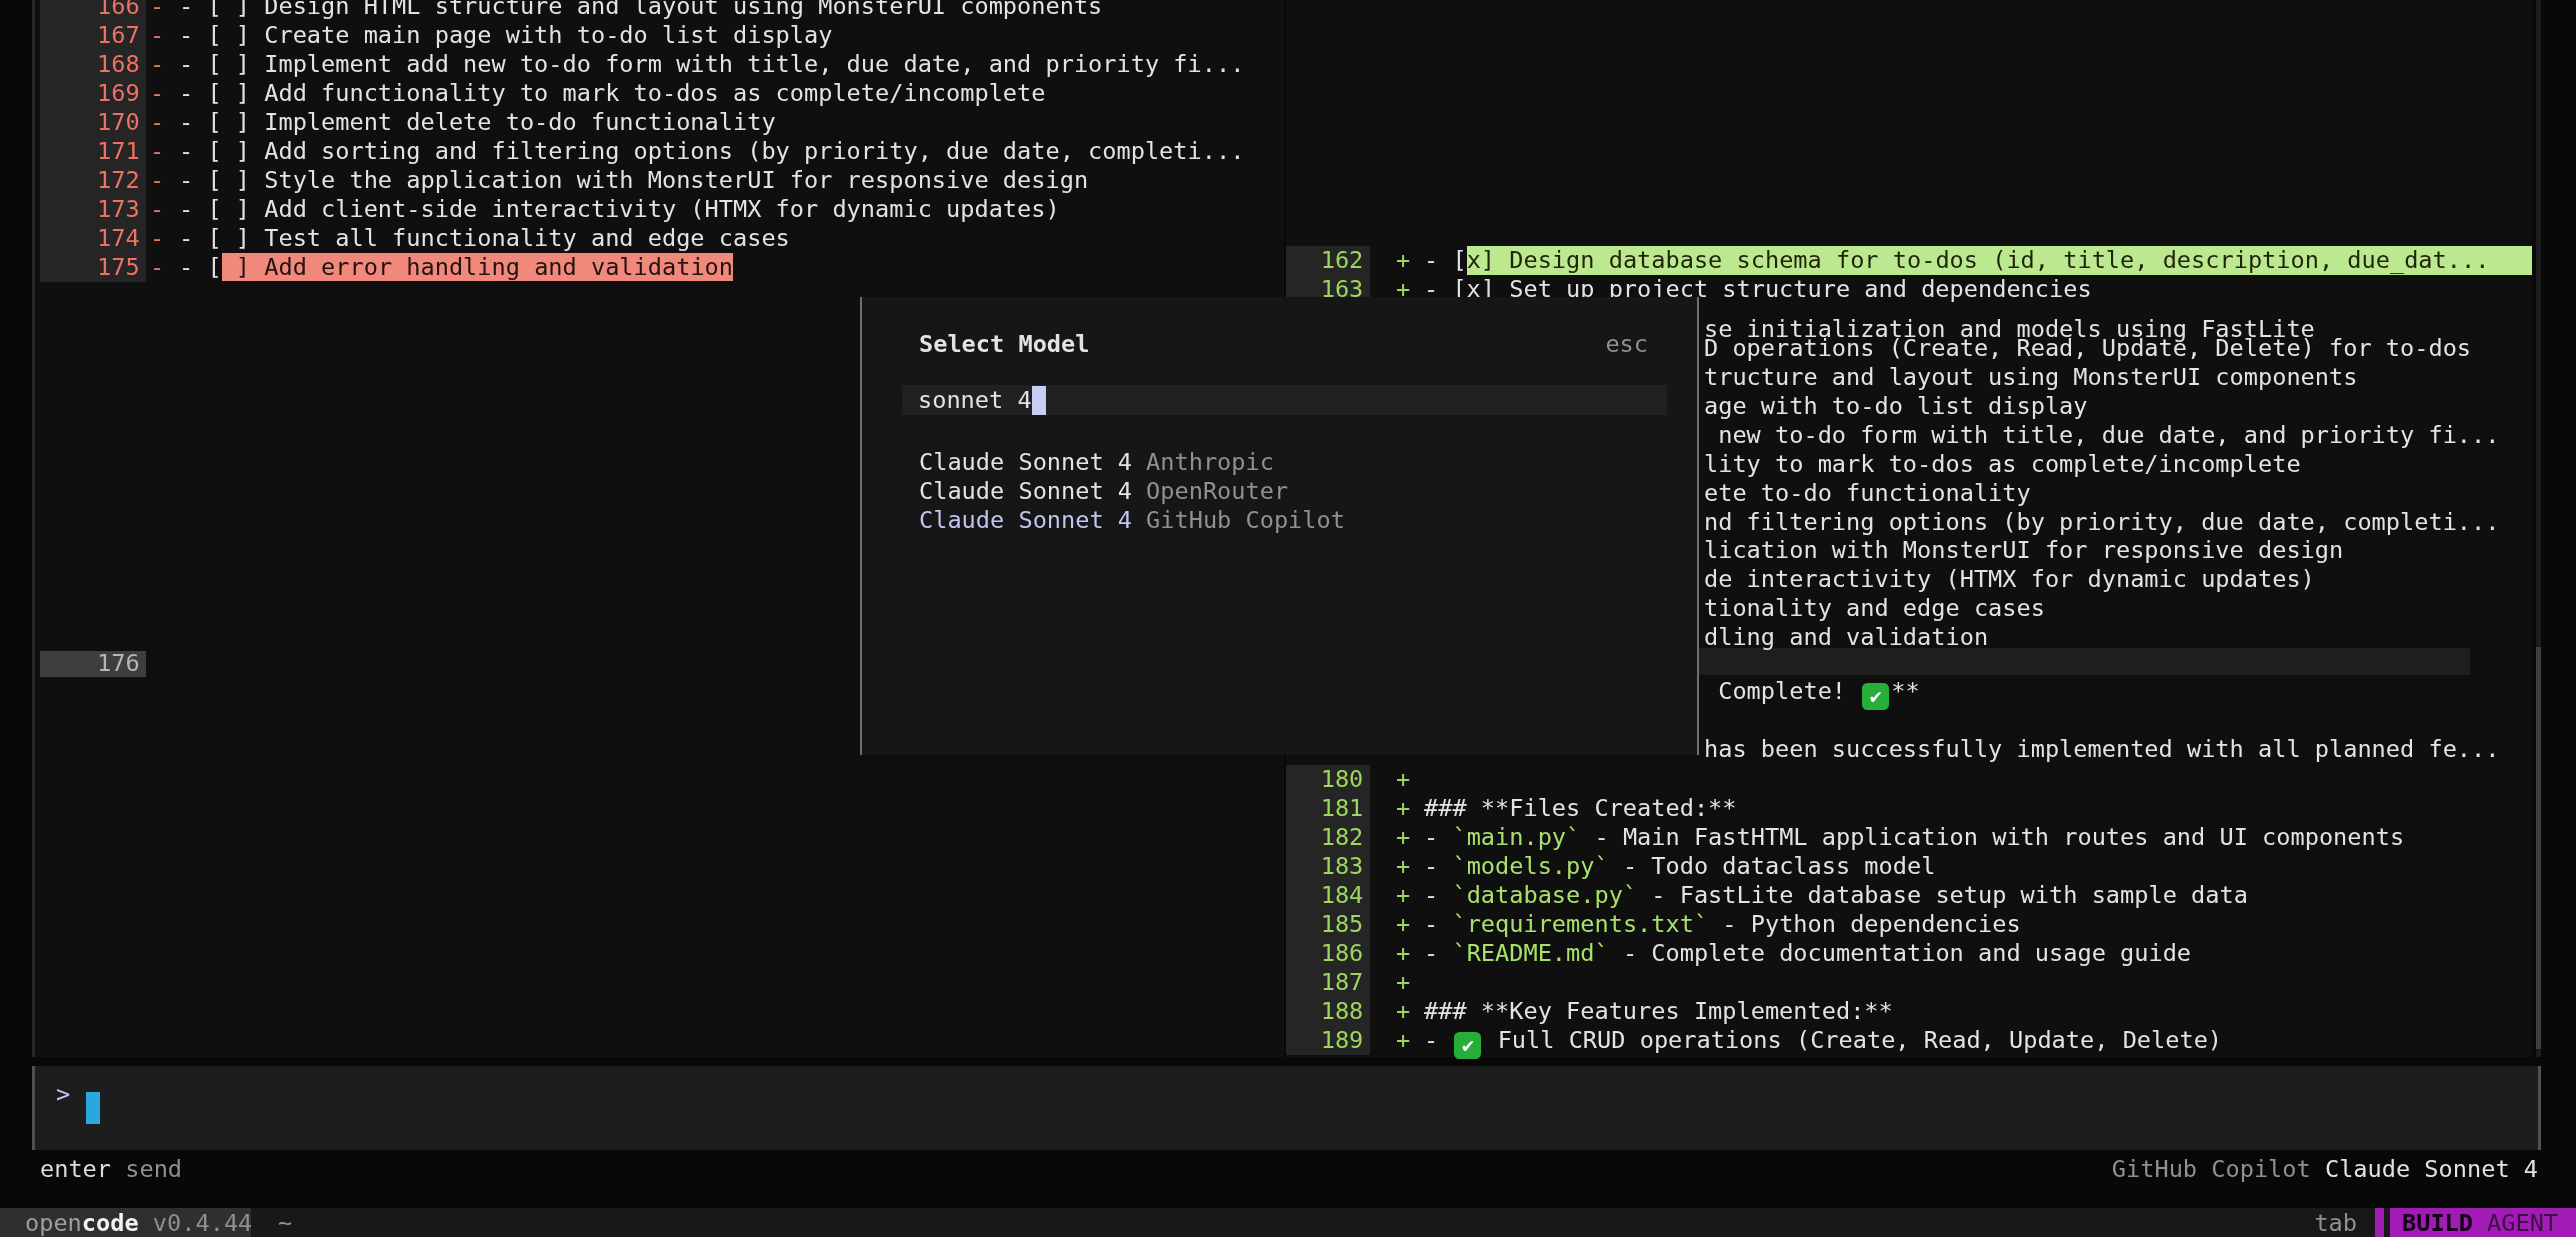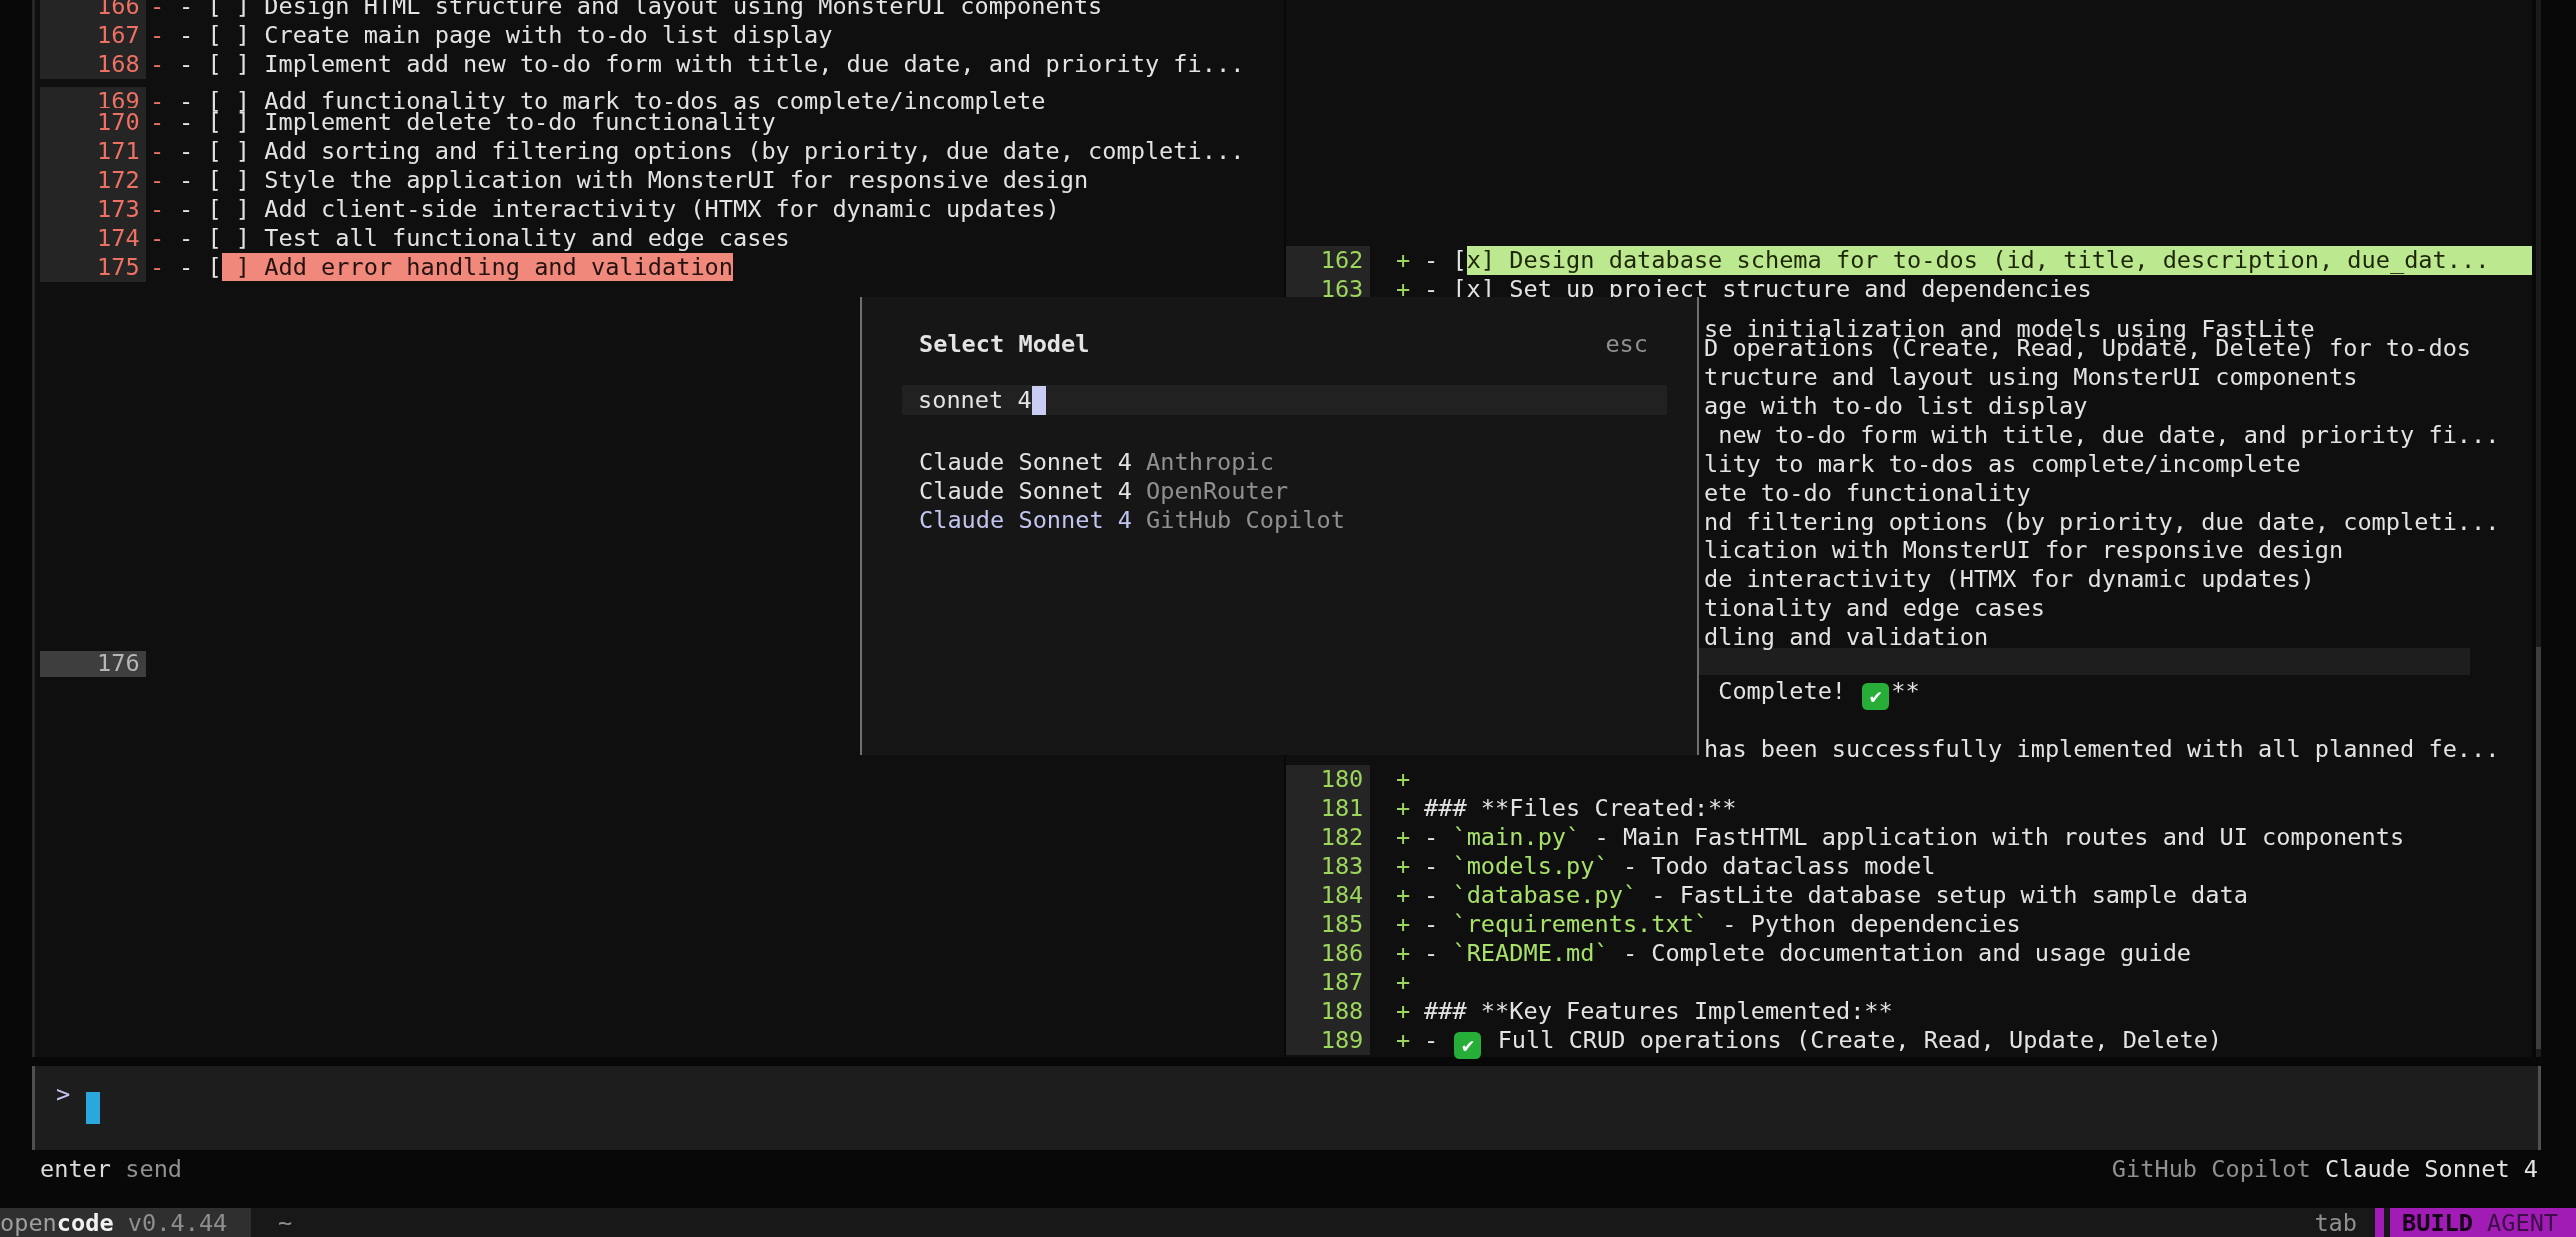--- a/index.html
+++ b/index.html
@@ -65,41 +65,41 @@
   #hint-row{position:absolute;left:0;top:1151px;width:2576px;height:29px;}
   #hint-left{position:absolute;left:40px;top:4px;white-space:pre;}
   #hint-left .key{color:#dcdcdc;}
   #hint-left .act{color:var(--muted);}
   #hint-right{position:absolute;right:38px;top:4px;white-space:pre;}
   #hint-right .prov{color:var(--muted);}
   #hint-right .model{color:var(--text);}
   
   #statusbar{position:absolute;left:0;top:1208px;width:2576px;height:30px;background:var(--bar-bg);}
   #brand-chip{position:absolute;left:0;top:0;height:30px;width:251px;background:var(--chip-bg);
-    display:flex;align-items:center;box-sizing:border-box;white-space:pre;line-height:30px;}
+    display:flex;align-items:center;padding-left:25px;box-sizing:border-box;white-space:pre;line-height:30px;}
   #brand-chip .open{color:#9e9e9e;}
   #brand-chip .codeb{color:#f2f2f2;font-weight:bold;}
   #brand-chip .ver{color:#8f8f8f;}
   #cwd{position:absolute;left:278px;top:0;line-height:30px;color:var(--muted);}
   #tab-hint{position:absolute;right:219px;top:0;line-height:30px;color:var(--muted);}
   #mode-accent{position:absolute;left:2375px;top:0;width:9.4px;height:30px;background:var(--purple);}
   #mode-badge{position:absolute;left:2390px;right:0;top:0;height:30px;background:var(--purple);
     display:flex;align-items:center;padding-left:12px;box-sizing:border-box;white-space:pre;line-height:30px;}
   #mode-badge .primary{color:#140118;font-weight:bold;}
   #mode-badge .secondary{color:#3c1047;margin-left:14px;}
 </style>
 </head>
 <body>
 
 <div class="pane" id="left-pane">
   <div class="fold-cell">176</div>
 <div class="drow" style="top: -8px;"><span class="gut" style="position: absolute;">166</span><span class="mark">-</span><span class="content"><span>- [ ] Design HTML structure and layout using MonsterUI components</span></span></div>
     <div class="drow" style="top: 21px;"><span class="gut" style="position: absolute;">167</span><span class="mark">-</span><span class="content"><span>- [ ] Create main page with to-do list display</span></span></div>
     <div class="drow" style="top: 50px;"><span class="gut" style="position: absolute;">168</span><span class="mark">-</span><span class="content"><span>- [ ] Implement add new to-do form with title, due date, and priority fi...</span></span></div>
-    <div class="drow" style="top: 87px;"><span class="gut" style="position: absolute;">169</span><span class="mark">-</span><span class="content"><span>- [ ] Add functionality to mark to-dos as complete/incomplete</span></span></div>
+    <div class="drow" style="top: 79px;"><span class="gut" style="position: absolute;">169</span><span class="mark">-</span><span class="content"><span>- [ ] Add functionality to mark to-dos as complete/incomplete</span></span></div>
     <div class="drow" style="top: 108px;"><span class="gut" style="position: absolute;">170</span><span class="mark">-</span><span class="content"><span>- [ ] Implement delete to-do functionality</span></span></div>
     <div class="drow" style="top: 137px;"><span class="gut" style="position: absolute;">171</span><span class="mark">-</span><span class="content"><span>- [ ] Add sorting and filtering options (by priority, due date, completi...</span></span></div>
     <div class="drow" style="top: 166px;"><span class="gut" style="position: absolute;">172</span><span class="mark">-</span><span class="content"><span>- [ ] Style the application with MonsterUI for responsive design</span></span></div>
     <div class="drow" style="top: 195px; padding-left: 22px;"><span class="gut" style="position: absolute;">173</span><span class="mark">-</span><span class="content"><span>- [ ] Add client-side interactivity (HTMX for dynamic updates)</span></span></div>
     <div class="drow" style="top: 224px;"><span class="gut" style="position: absolute;">174</span><span class="mark">-</span><span class="content"><span>- [ ] Test all functionality and edge cases</span></span></div>
     <div class="drow" style="top: 253px;"><span class="gut" style="position: absolute;">175</span><span class="mark">-</span><span class="content"><span>- [</span><span class="hl-red"> ] Add error handling and validation</span></span></div>
   </div>
 
 <div class="pane" id="right-pane">
   <div class="band"></div>

